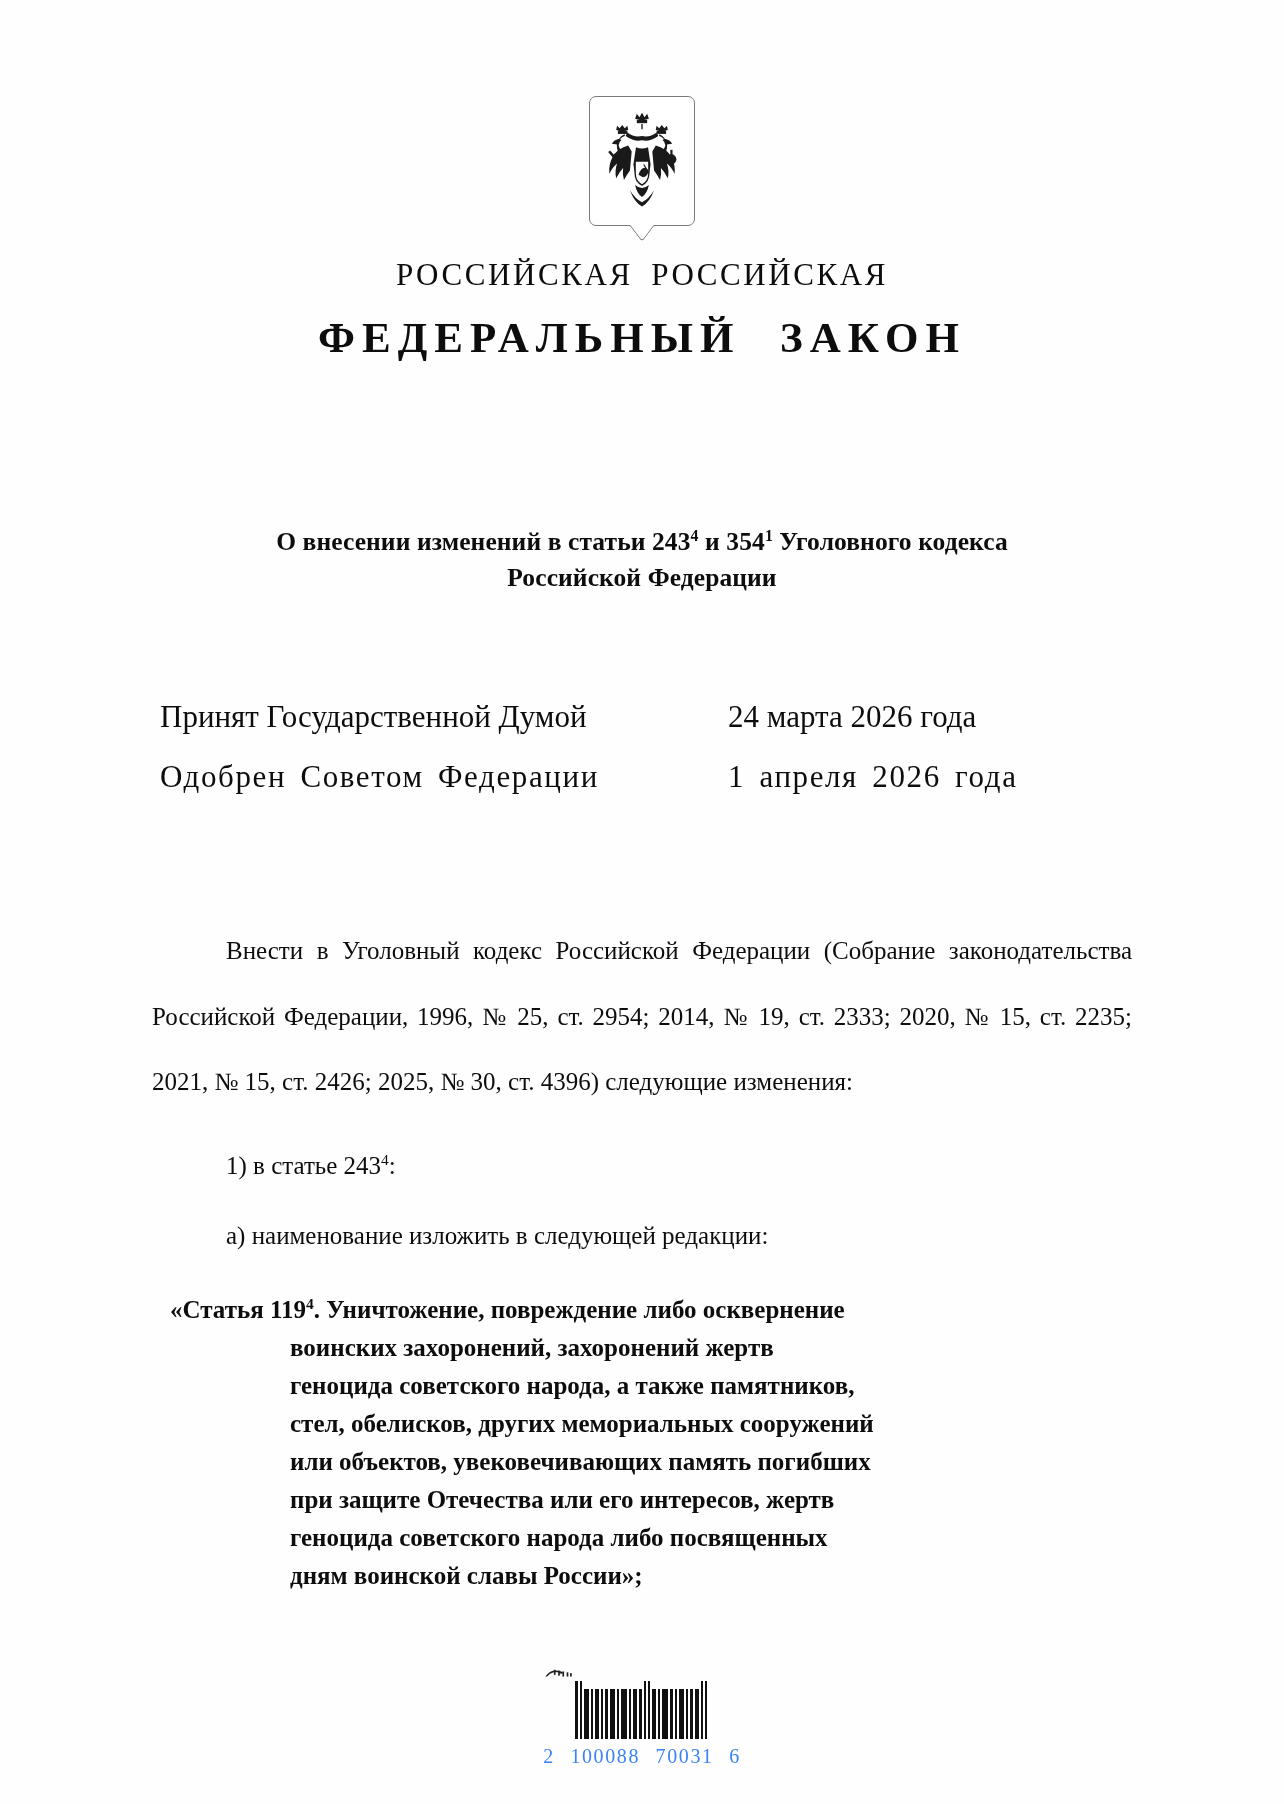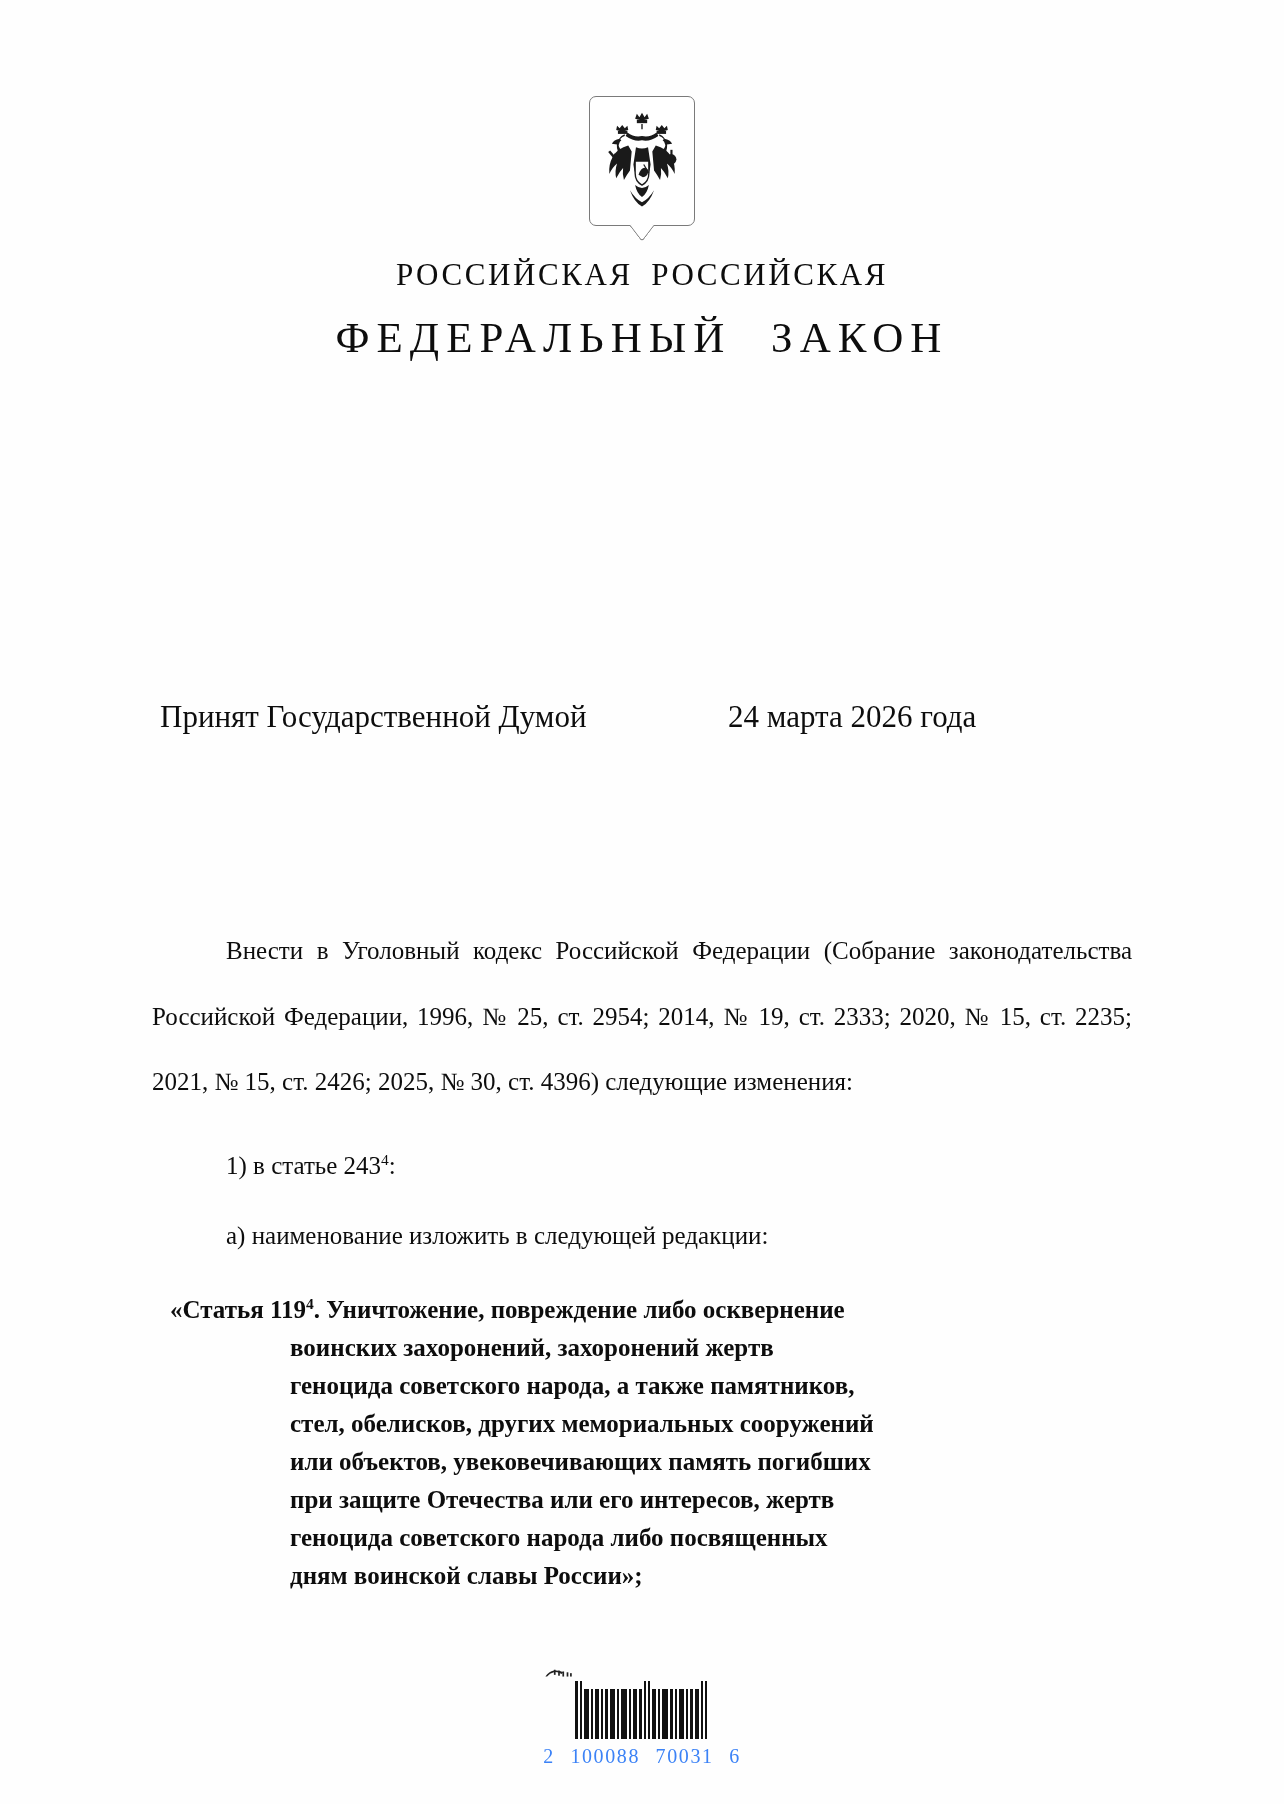--- a/index.html
+++ b/index.html
@@ -73,21 +73,21 @@
   .t-country {
     font-size: 31px;
     letter-spacing: 2.6px;
     word-spacing: 8px;
     font-weight: 400;
     line-height: 1.1;
   }
   .t-lawtype {
     margin-top: 22px;
     font-size: 43px;
-    font-weight: 400;
+    font-weight: 700;
     letter-spacing: 7px;
     word-spacing: 22px;
     line-height: 1.1;
   }
 
   
   .subtitle {
     position: absolute;
     top: 524px;
     left: 150px;
@@ -239,25 +239,33 @@
         </g>
       </svg>
     </div>
   </div>
 
   <div class="title-block">
     <div class="t-country">РОССИЙСКАЯ РОССИЙСКАЯ</div>
     <div class="t-lawtype">ФЕДЕРАЛЬНЫЙ ЗАКОН</div>
   </div>
 
+  <div class="subtitle">
+    <span>О внесении изменений в статьи 243</span><sup>4</sup><span> и 354</span><sup>1</sup><span> Уголовного кодекса</span><br>
+    <span>Российской Федерации</span>
+  </div>
 
   <div class="adoption">
     <div class="adopt-row">
       <span class="adopt-label">Принят Государственной Думой</span>
       <span class="adopt-date">24 марта 2026 года</span>
+    </div>
+    <div class="adopt-row">
+      <span class="adopt-label sp-wide">Одобрен Советом Федерации</span>
+      <span class="adopt-date sp-wide">1 апреля 2026 года</span>
     </div>
   </div>
 
   <div class="body-text">
 
     <p class="para-just">Внести в Уголовный кодекс Российской Федерации (Собрание законодательства Российской Федерации, 1996, № 25, ст. 2954; 2014, № 19, ст. 2333; 2020, № 15, ст. 2235; 2021, № 15, ст. 2426; 2025, № 30, ст. 4396) следующие изменения:</p>
 
     <p class="item-line tight">
       <span>1) в статье 243</span><sup>4</sup><span>:</span>
     </p>

